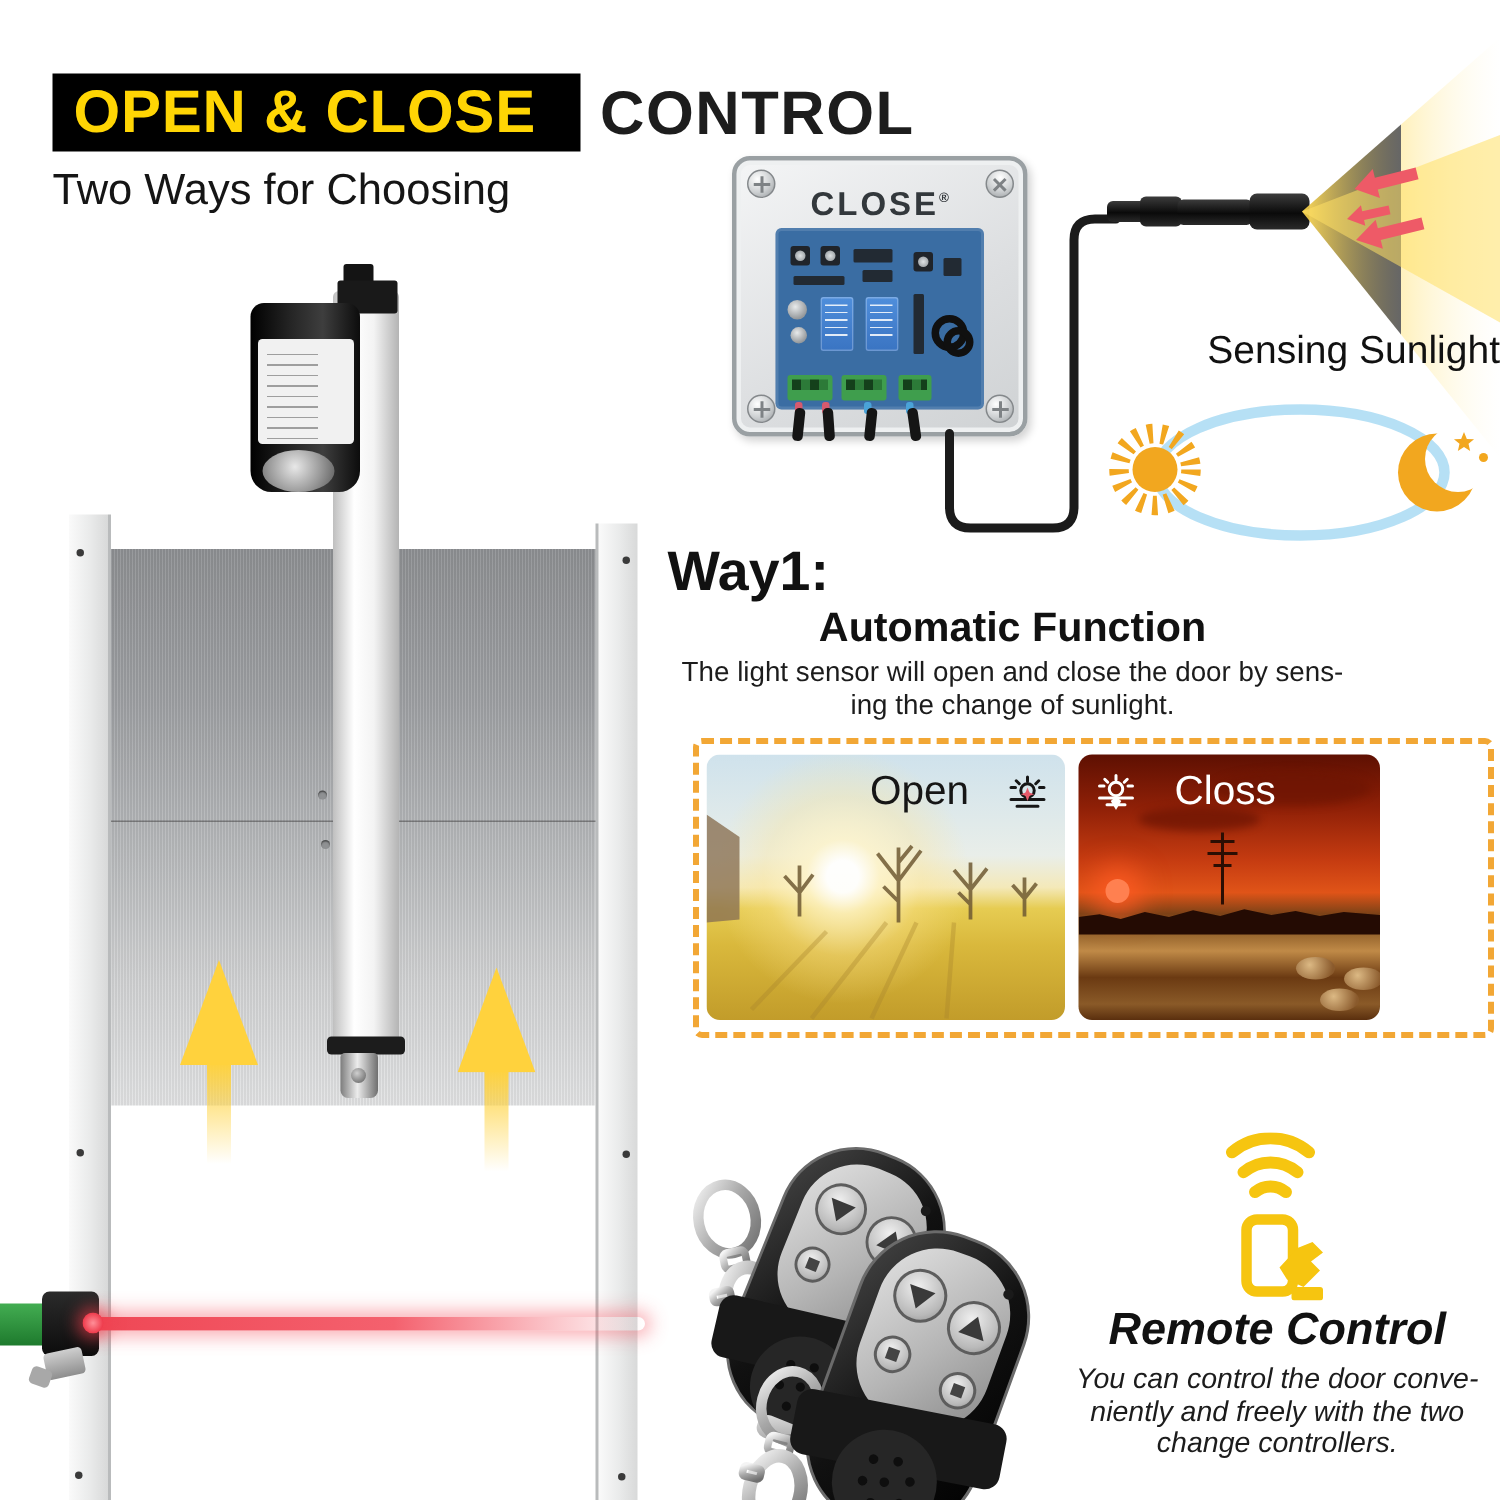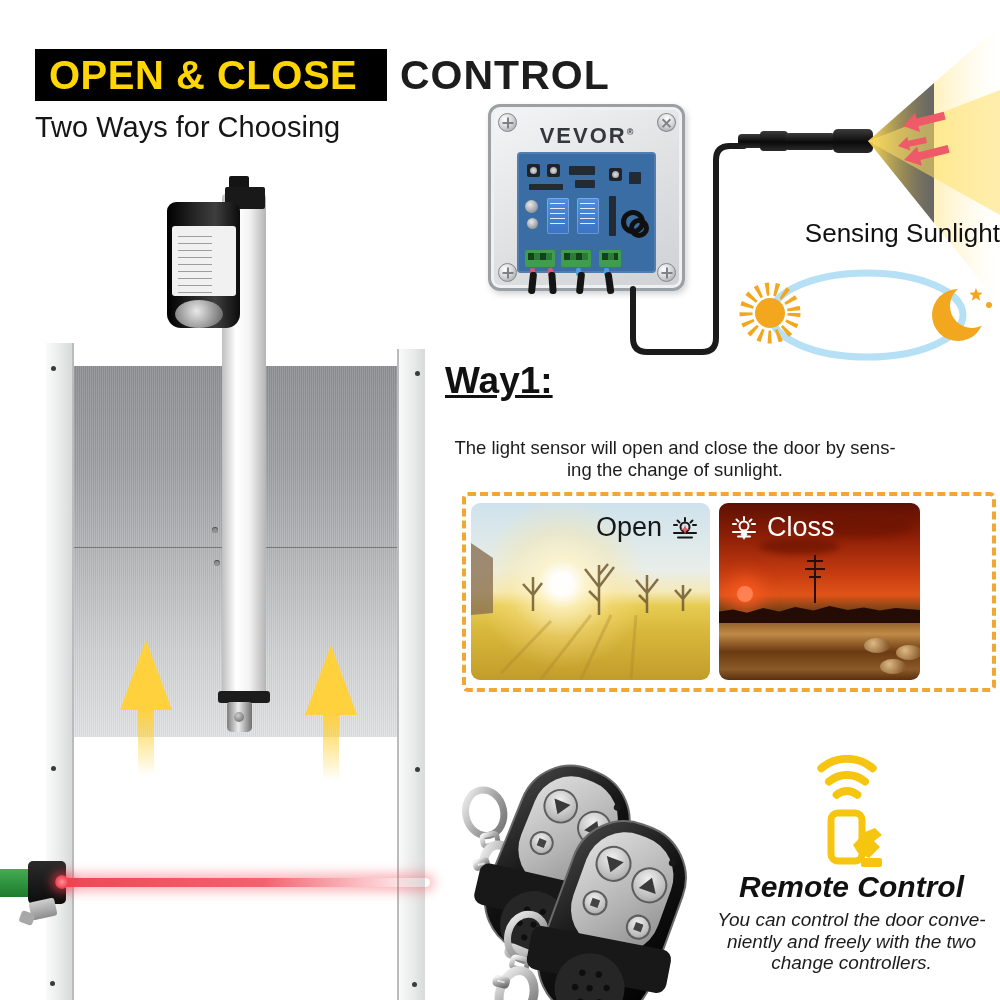--- a/index.html
+++ b/index.html
@@ -93,33 +93,33 @@
   .term::after { content:""; position:absolute; left:3px; top:3px; right:3px; height:7px;
      background:repeating-linear-gradient(90deg, #14401b 0 6px, #2c7a38 6px 12px); }
   .coil { border:5px solid #101010; border-radius:50%; background:transparent; }
   .wire { width:7px; background:#151515; border-radius:3px; }
   .wiretip { width:5px; height:8px; border-radius:2px; }
 
   
   .probe { background:linear-gradient(180deg,#3c3c3c,#0a0a0a 55%,#2a2a2a); border-radius:4px; }
 
   
-  .way-label { font-size:37px; font-weight:bold; color:#111;text-decoration:underline; }
+  .way-label { font-size:37px; font-weight:bold; color:#111; }
   .sec-heading { font-weight:bold; color:#111; text-align:center; }
   .sec-desc { color:#1c1c1c; text-align:center; font-size:18.5px; line-height:21.5px; }
 
   .dashed-box { left:462px; top:492px; width:534px; height:200px; border:4px dashed #F2A735; border-radius:6px; }
   .photo { top:503px; height:177px; border-radius:9px; overflow:hidden; box-shadow:0 0 0 2px rgba(255,255,255,.9); }
   .photo-open { left:471px; width:239px;
      background:
        radial-gradient(circle at 38% 46%, rgba(255,255,255,.95) 0 6%, rgba(255,244,200,.8) 14%, rgba(255,230,150,.35) 30%, rgba(255,255,255,0) 48%),
        linear-gradient(180deg,#cfe2ec 0%,#e9eee9 38%,#f4e9b9 50%,#e6cc52 58%,#d9b83c 72%,#c29c2a 100%); }
   .photo-close { left:719px; width:201px;
      background:linear-gradient(180deg,#5e1002 0%,#8f2007 20%,#c63c11 40%,#e05418 52%,#7c4217 60%,#8a5a26 66%,#c08a47 74%,#6b3a12 84%,#8a5a28 94%,#5a2f0e 100%); }
-  .photo-label-row { position:absolute; top:9px; display:flex; align-items:center; gap:8px; }
+  .photo-label-row { position:absolute; top:9px; display:flex; align-items:center; gap:24px; }
   .photo-label { font-size:27px; }
   .treeline { position:absolute; left:0; top:53%; width:100%; height:15%; background:#240B03;
      clip-path:polygon(0 100%,0 55%,7% 48%,14% 60%,22% 42%,30% 55%,38% 38%,47% 52%,55% 35%,64% 50%,72% 40%,80% 52%,88% 42%,100% 50%,100% 100%); }
   .sunset-sun { position:absolute; left:9%; top:47%; width:16px; height:16px; border-radius:50%;
      background:#FF8050; box-shadow:0 0 18px 9px rgba(255,90,35,.85); }
   .cloud { position:absolute; background:#6e1503; border-radius:50%; filter:blur(3px); opacity:.75; }
   .bale { position:absolute; width:26px; height:15px; border-radius:50%;
      background:radial-gradient(circle at 35% 35%, #dcb984, #8a5a2c 80%); }
   .bale:nth-child(2){ transform:scale(.8); }
 
@@ -175,21 +175,21 @@
   <div class="abs laser-lens"></div>
   <div class="abs laser-clamp"></div>
   <div class="abs laser-clamp2"></div>
 
   <div class="abs ctl-box"></div>
   <div class="abs screw" style="left:498px; top:113px;"></div>
   <div class="abs screw x" style="left:657px; top:113px;"></div>
   <div class="abs screw" style="left:498px; top:263px;"></div>
   <div class="abs screw" style="left:657px; top:263px;"></div>
   <div class="abs brand">
-    <span>VEVOR</span><sup>®</sup>
+    <span>CLOSE</span><sup>®</sup>
   </div>
 
   <div class="abs pcb">
     <div class="tact" style="left:10px; top:12px;"></div>
     <div class="tact" style="left:30px; top:12px;"></div>
     <div class="chip" style="left:52px; top:14px; width:26px; height:9px;"></div>
     <div class="chip" style="left:58px; top:28px; width:20px; height:8px;"></div>
     <div class="chip" style="left:12px; top:32px; width:34px; height:6px;"></div>
     <div class="tact" style="left:92px; top:16px;"></div>
     <div class="chip" style="left:112px; top:20px; width:12px; height:12px;"></div>
@@ -261,20 +261,21 @@
     <g>
       <circle cx="958" cy="315" r="26" fill="#F2A71F" mask="url(#mMoon)"></circle>
     </g>
     <g fill="#F2A71F">
       <polygon points="976,288 977.9,292.6 982.7,292.8 979,295.8 980.1,300.7 976,298 971.9,300.7 973,295.8 969.3,292.8 974.1,292.6"></polygon>
       <circle cx="989" cy="305" r="3"></circle>
     </g>
   </svg>
 
   <div class="abs way-label" style="left:445px; top:360px;">Way1:</div>
+  <div class="abs sec-heading" style="left:450px; top:402px; width:450px; font-size:27.5px;">Automatic Function</div>
   <div class="abs sec-desc" style="left:430px; top:437px; width:490px;">
     <div>The light sensor will open and close the door by sens-</div>
     <div>ing the change of sunlight.</div>
   </div>
 
   <div class="abs dashed-box"></div>
 
   <div class="abs photo photo-open">
     <svg width="239" height="177" viewBox="0 0 239 177" style="position:absolute; left:0; top:0;">
       <polygon points="0,40 22,55 22,110 0,112" fill="#8A7152" opacity=".8"></polygon>

